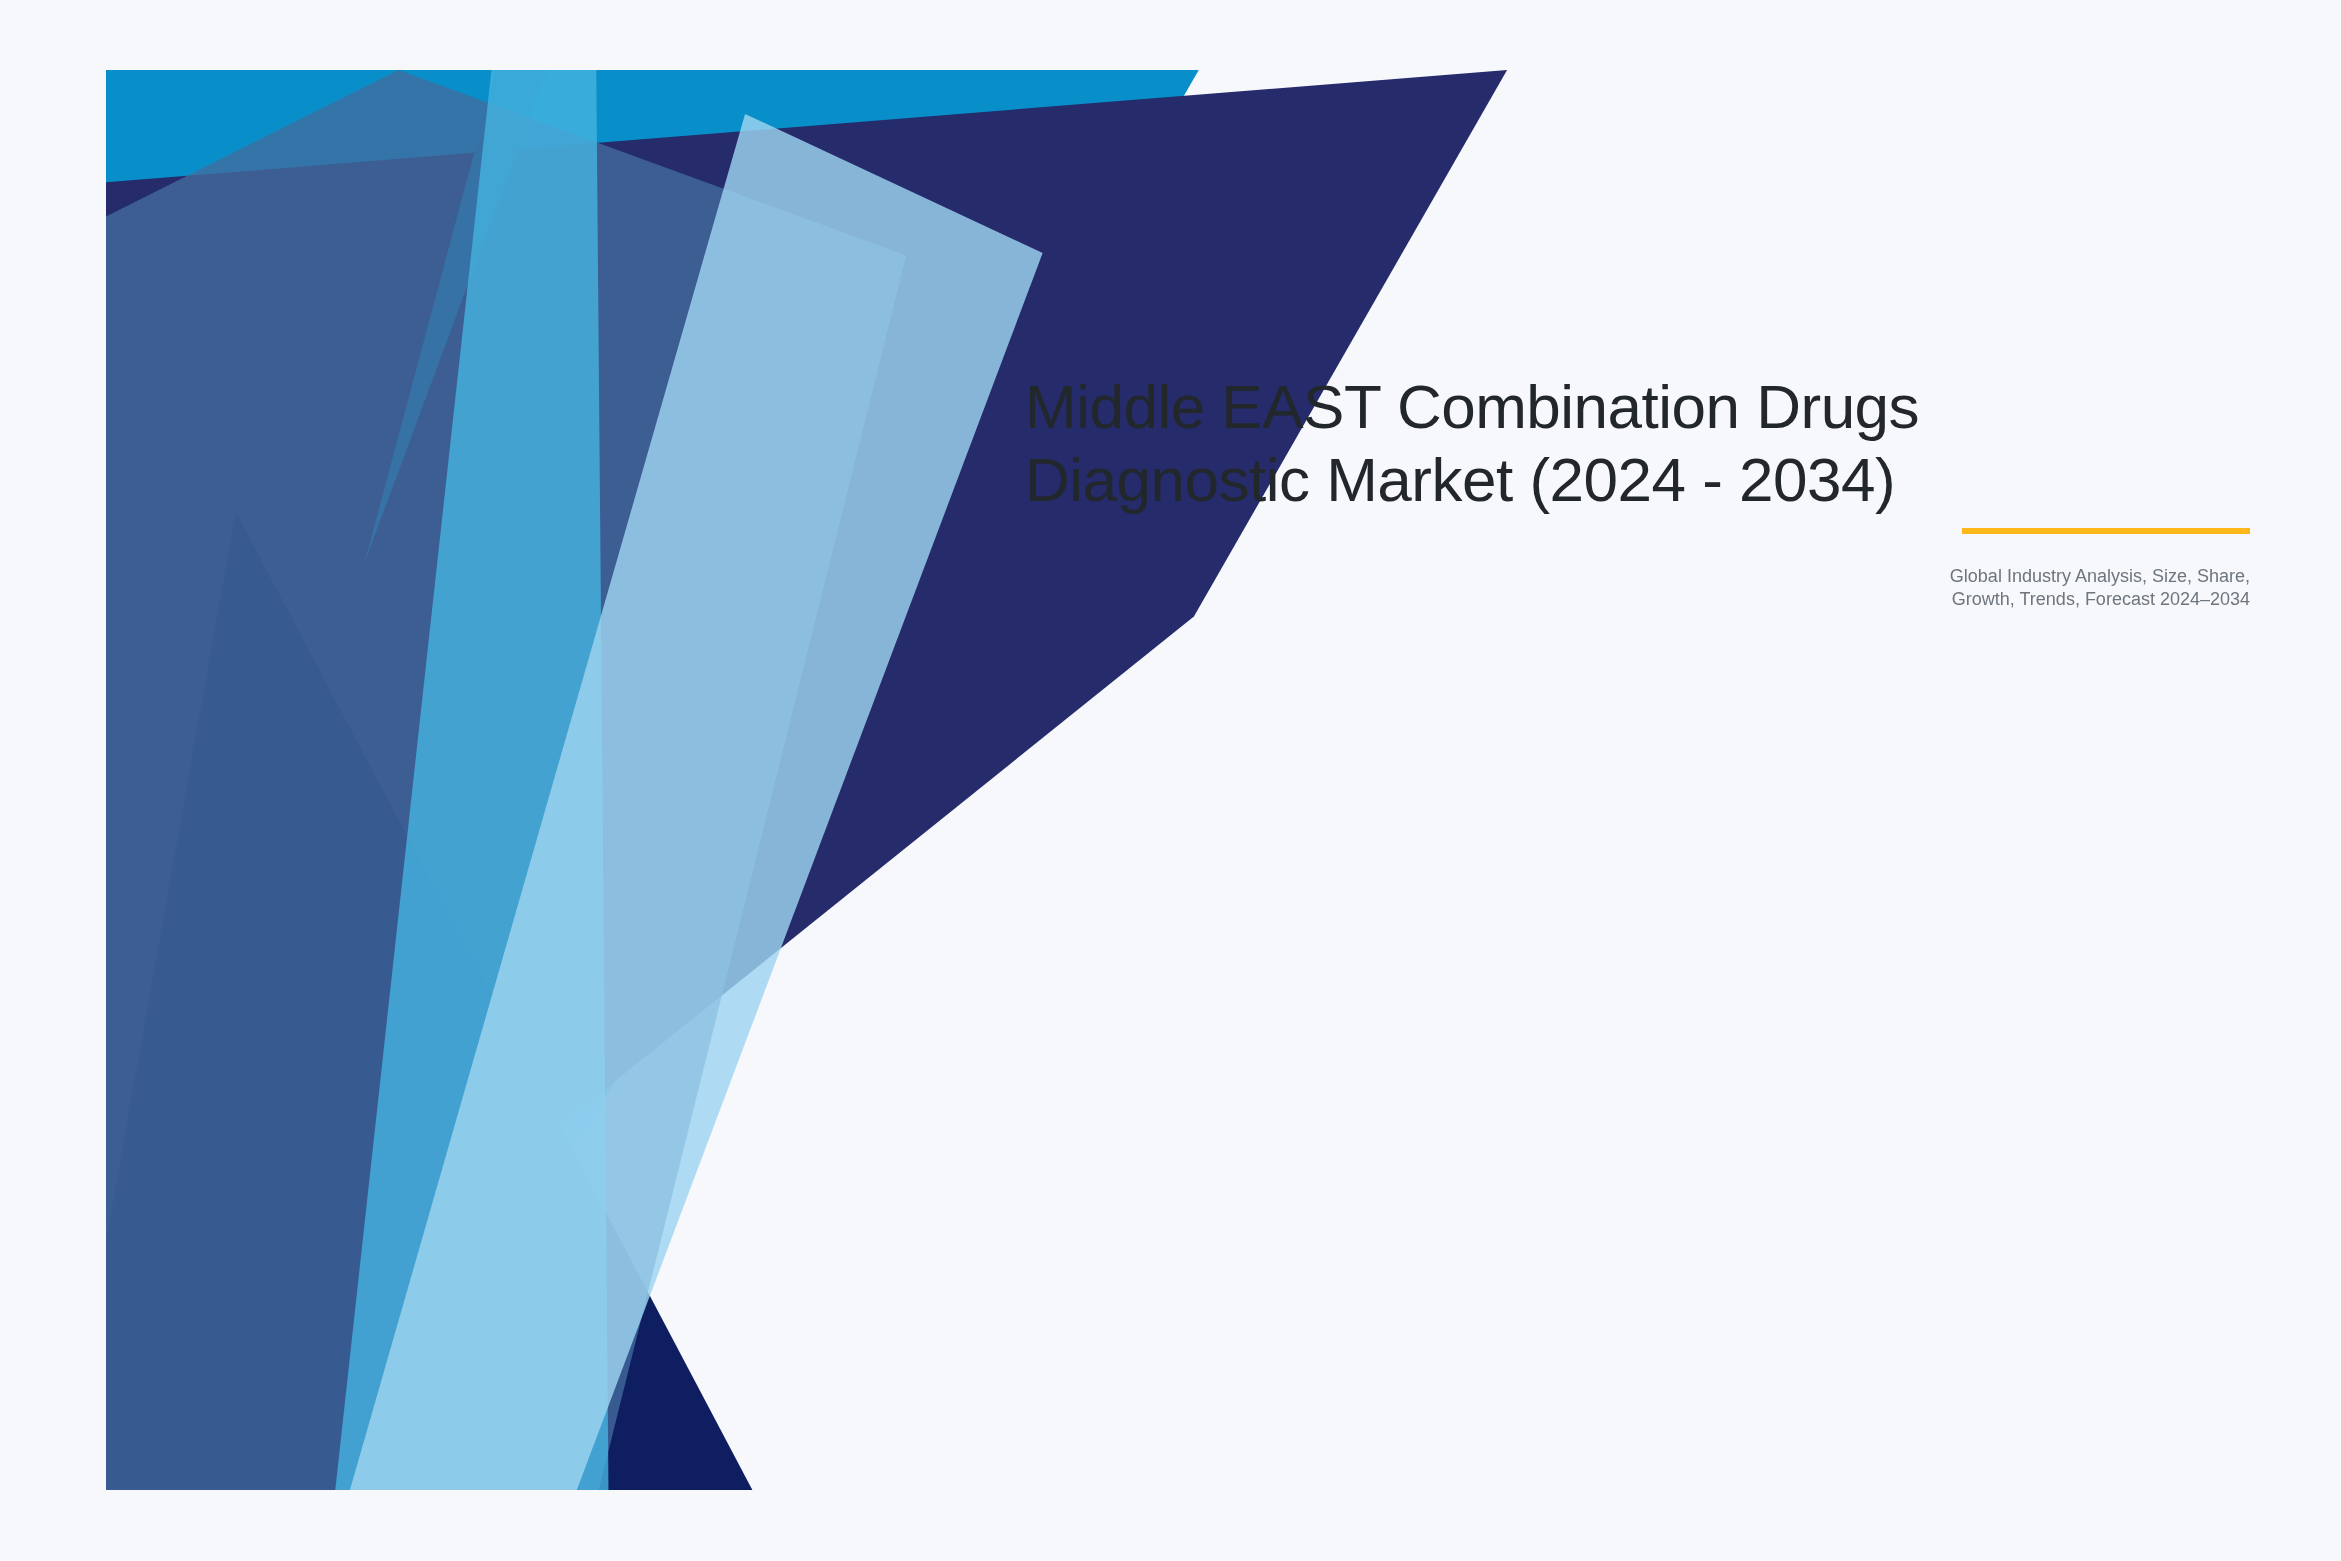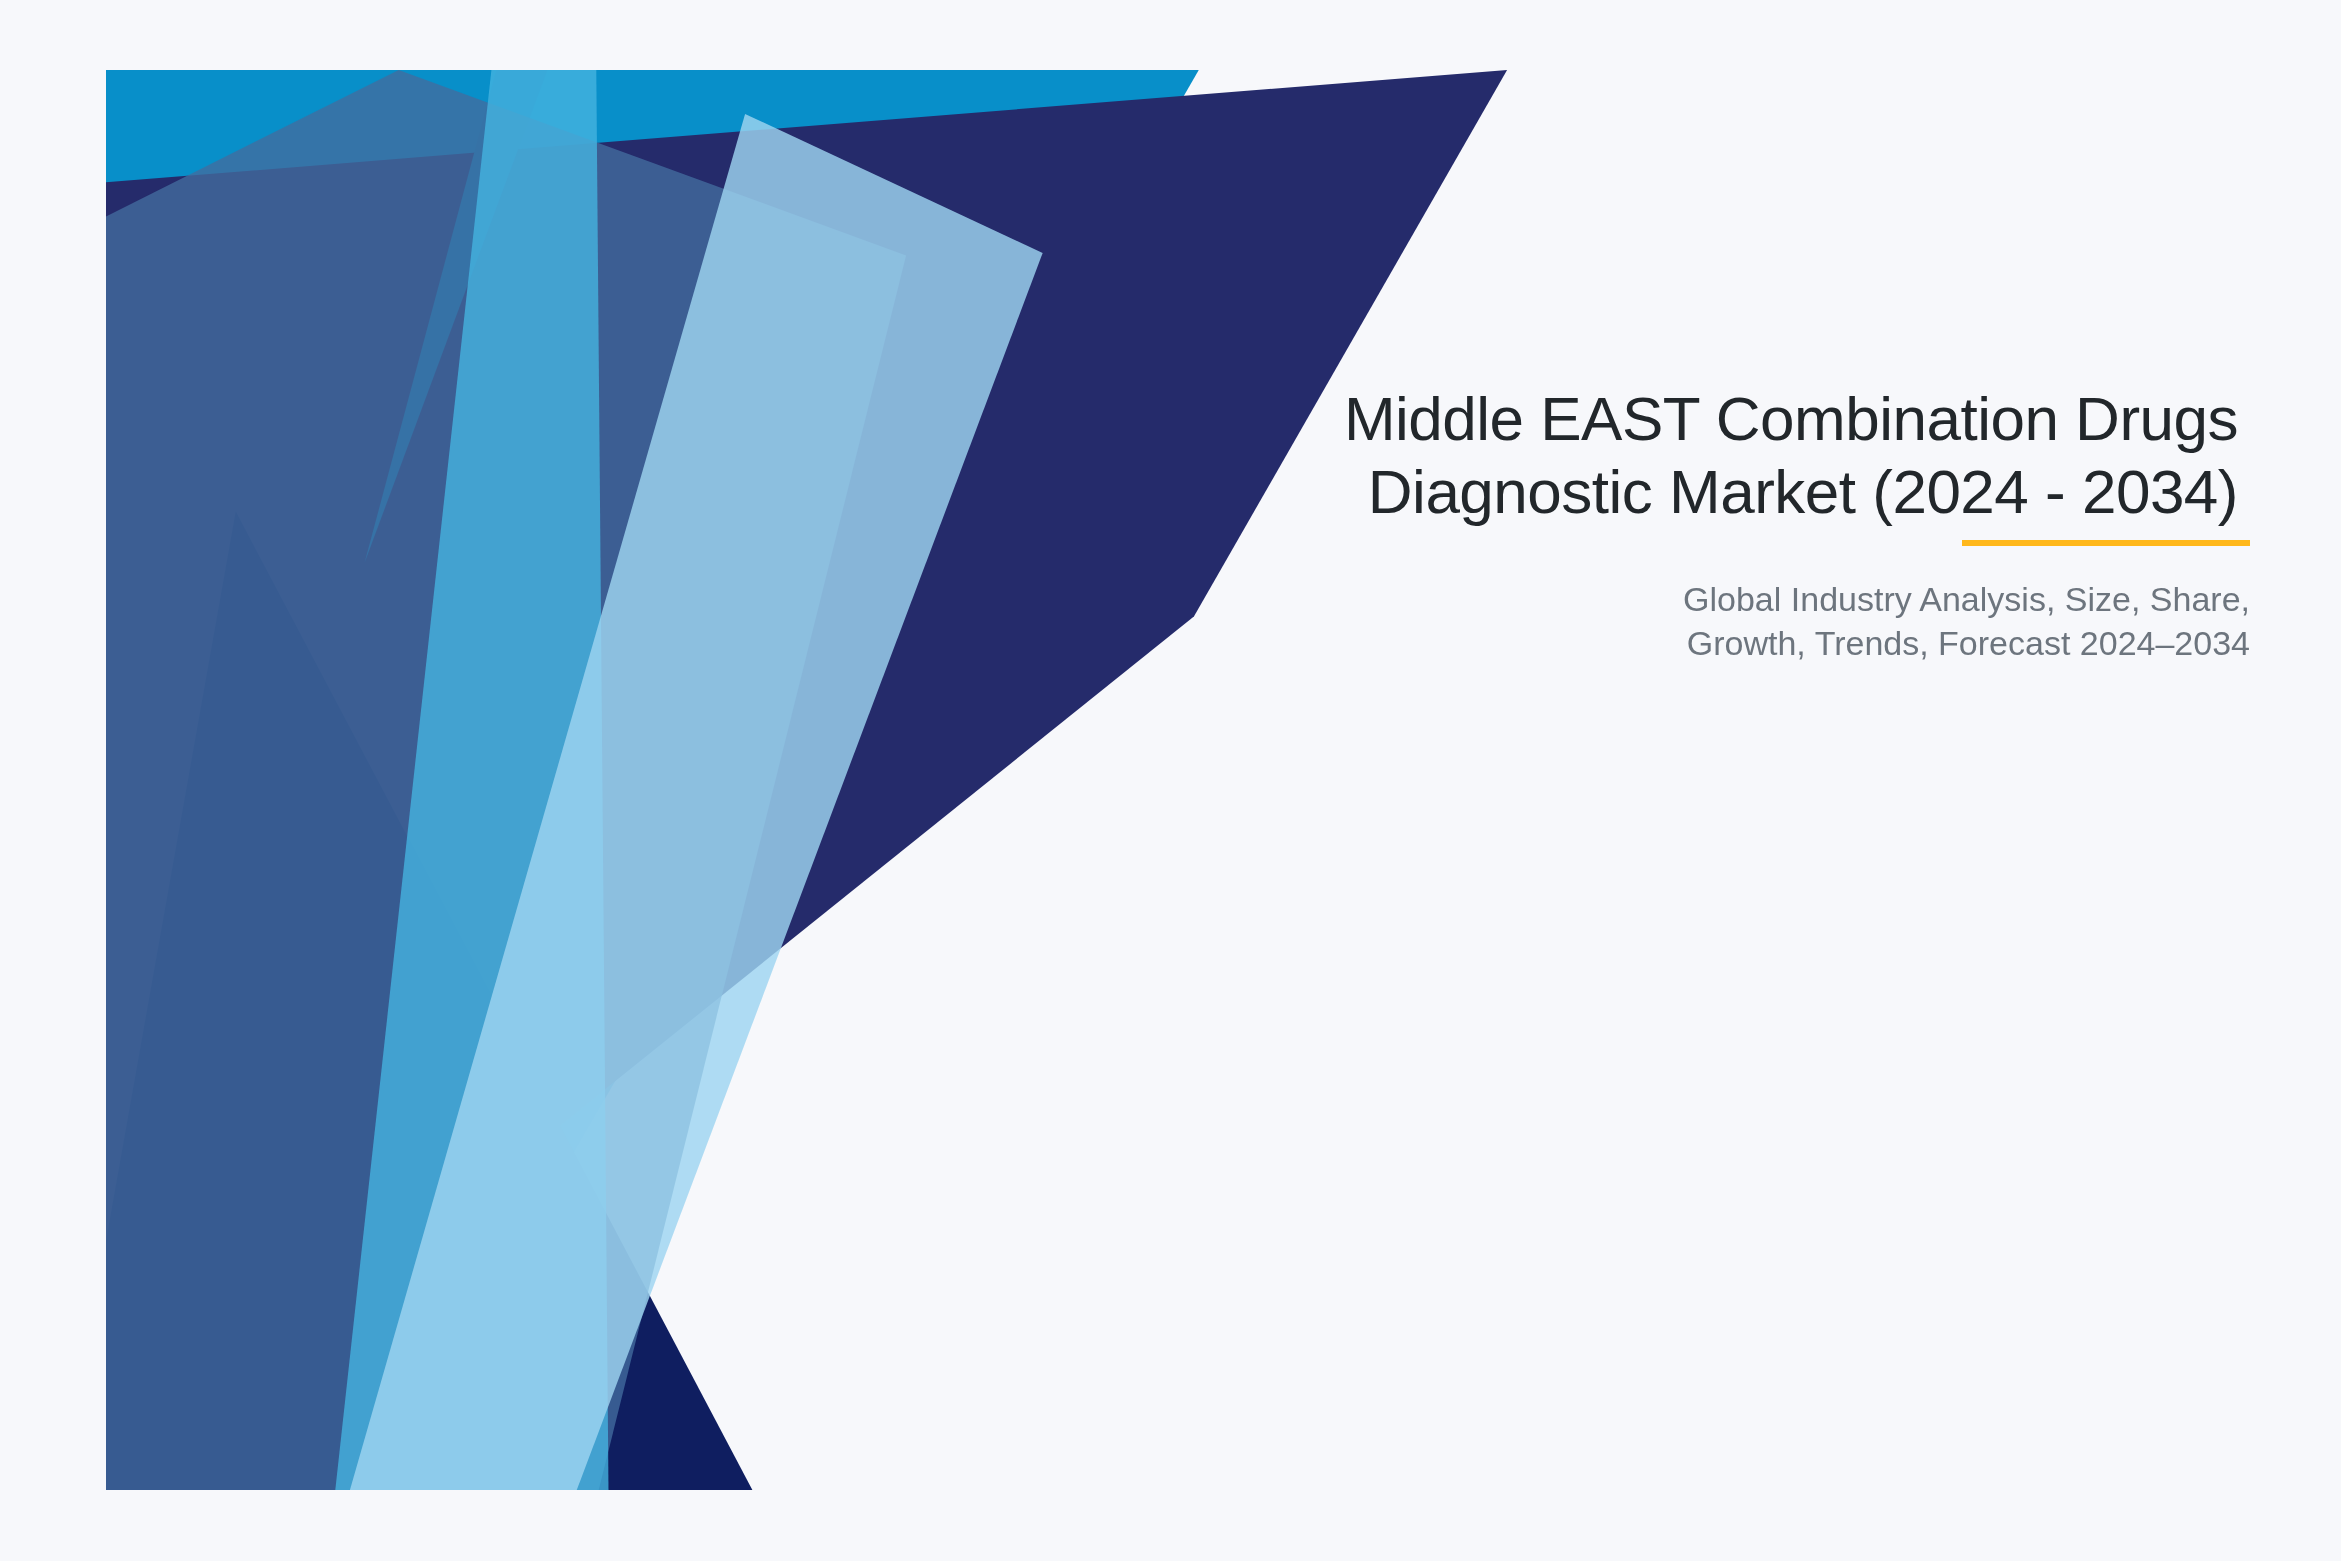--- a/index.html
+++ b/index.html
@@ -45,48 +45,48 @@
     width: 1225px;
     text-align: right;
   }
 
   .title-wrap {
     position: relative;
     display: block;
   }
 
   .cover-title {
-    margin: 12px;
+    margin: 0;
     font-family: "Liberation Sans", sans-serif;
     font-size: 62px;
     line-height: 1.17;
     font-weight: 400;
     letter-spacing: -0.5px;
     color: #22272b;
-    text-align: right;
+    text-align: left;
     white-space: pre-line;
     position: relative;
     z-index: 2;
   }
 
   .title-underline {
     position: absolute;
     right: 0px;
     top: 157px;
     width: 288px;
     height: 6.3px;
     background: #ffb81c;
     z-index: 1;
   }
 
   .cover-subtitle {
     margin: 0;
     margin-top: 49px;
     font-family: "Liberation Sans", sans-serif;
-    font-size: 34px;
+    font-size: 18px;
     line-height: 1.3;
     font-weight: 400;
     color: #6d757e;
     text-align: right;
     white-space: pre-line;
   }
 </style>
 </head>
 <body>
 

